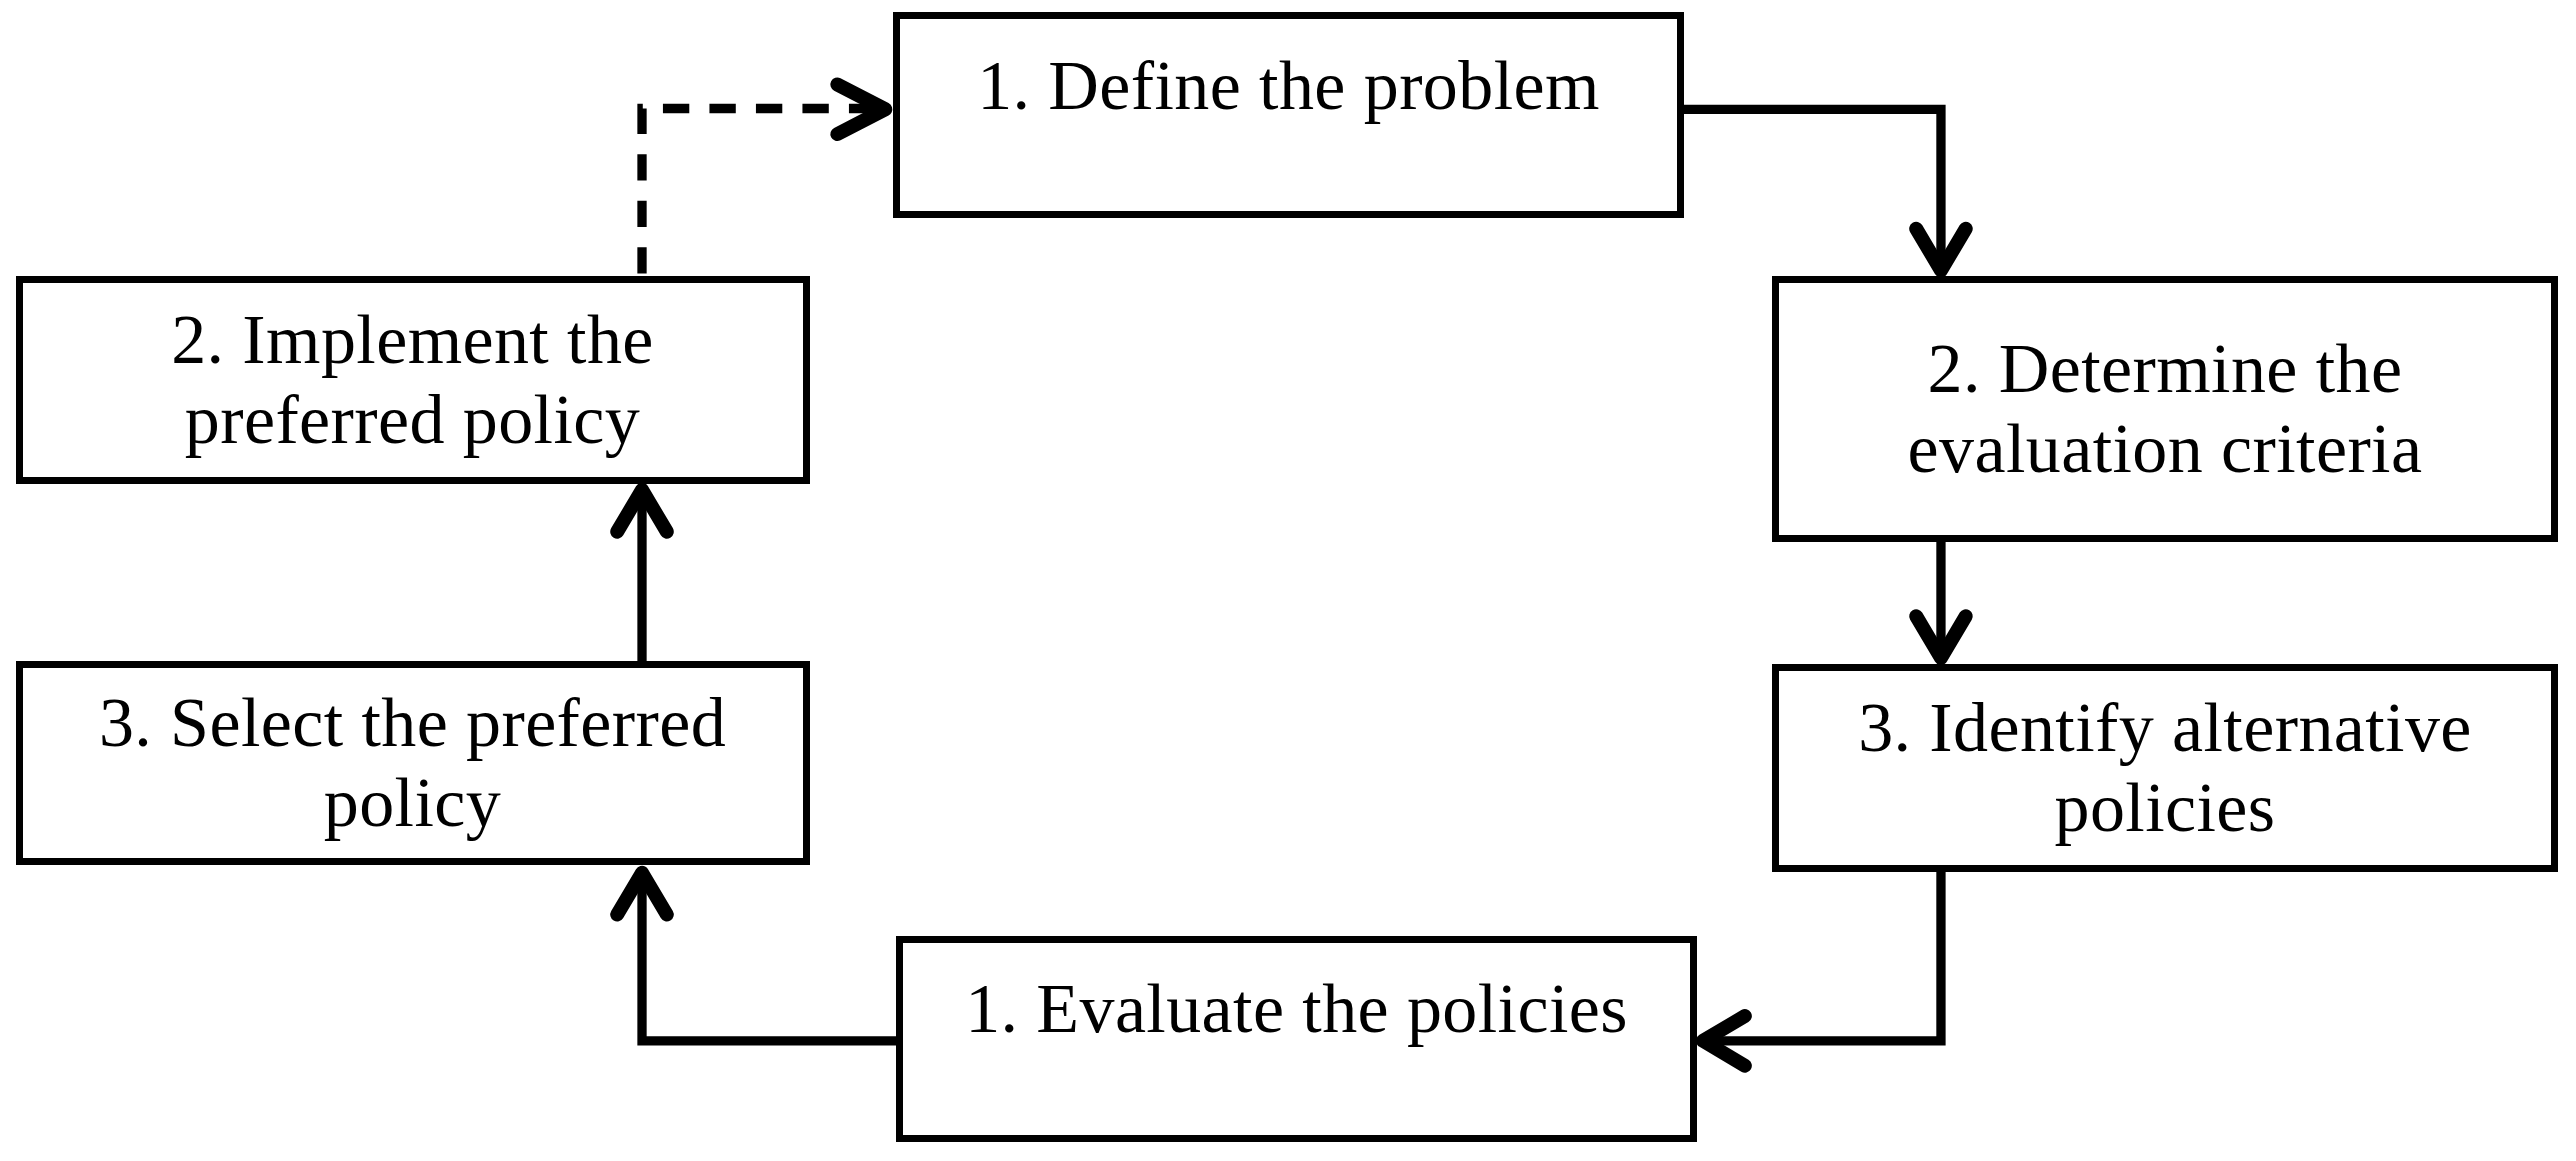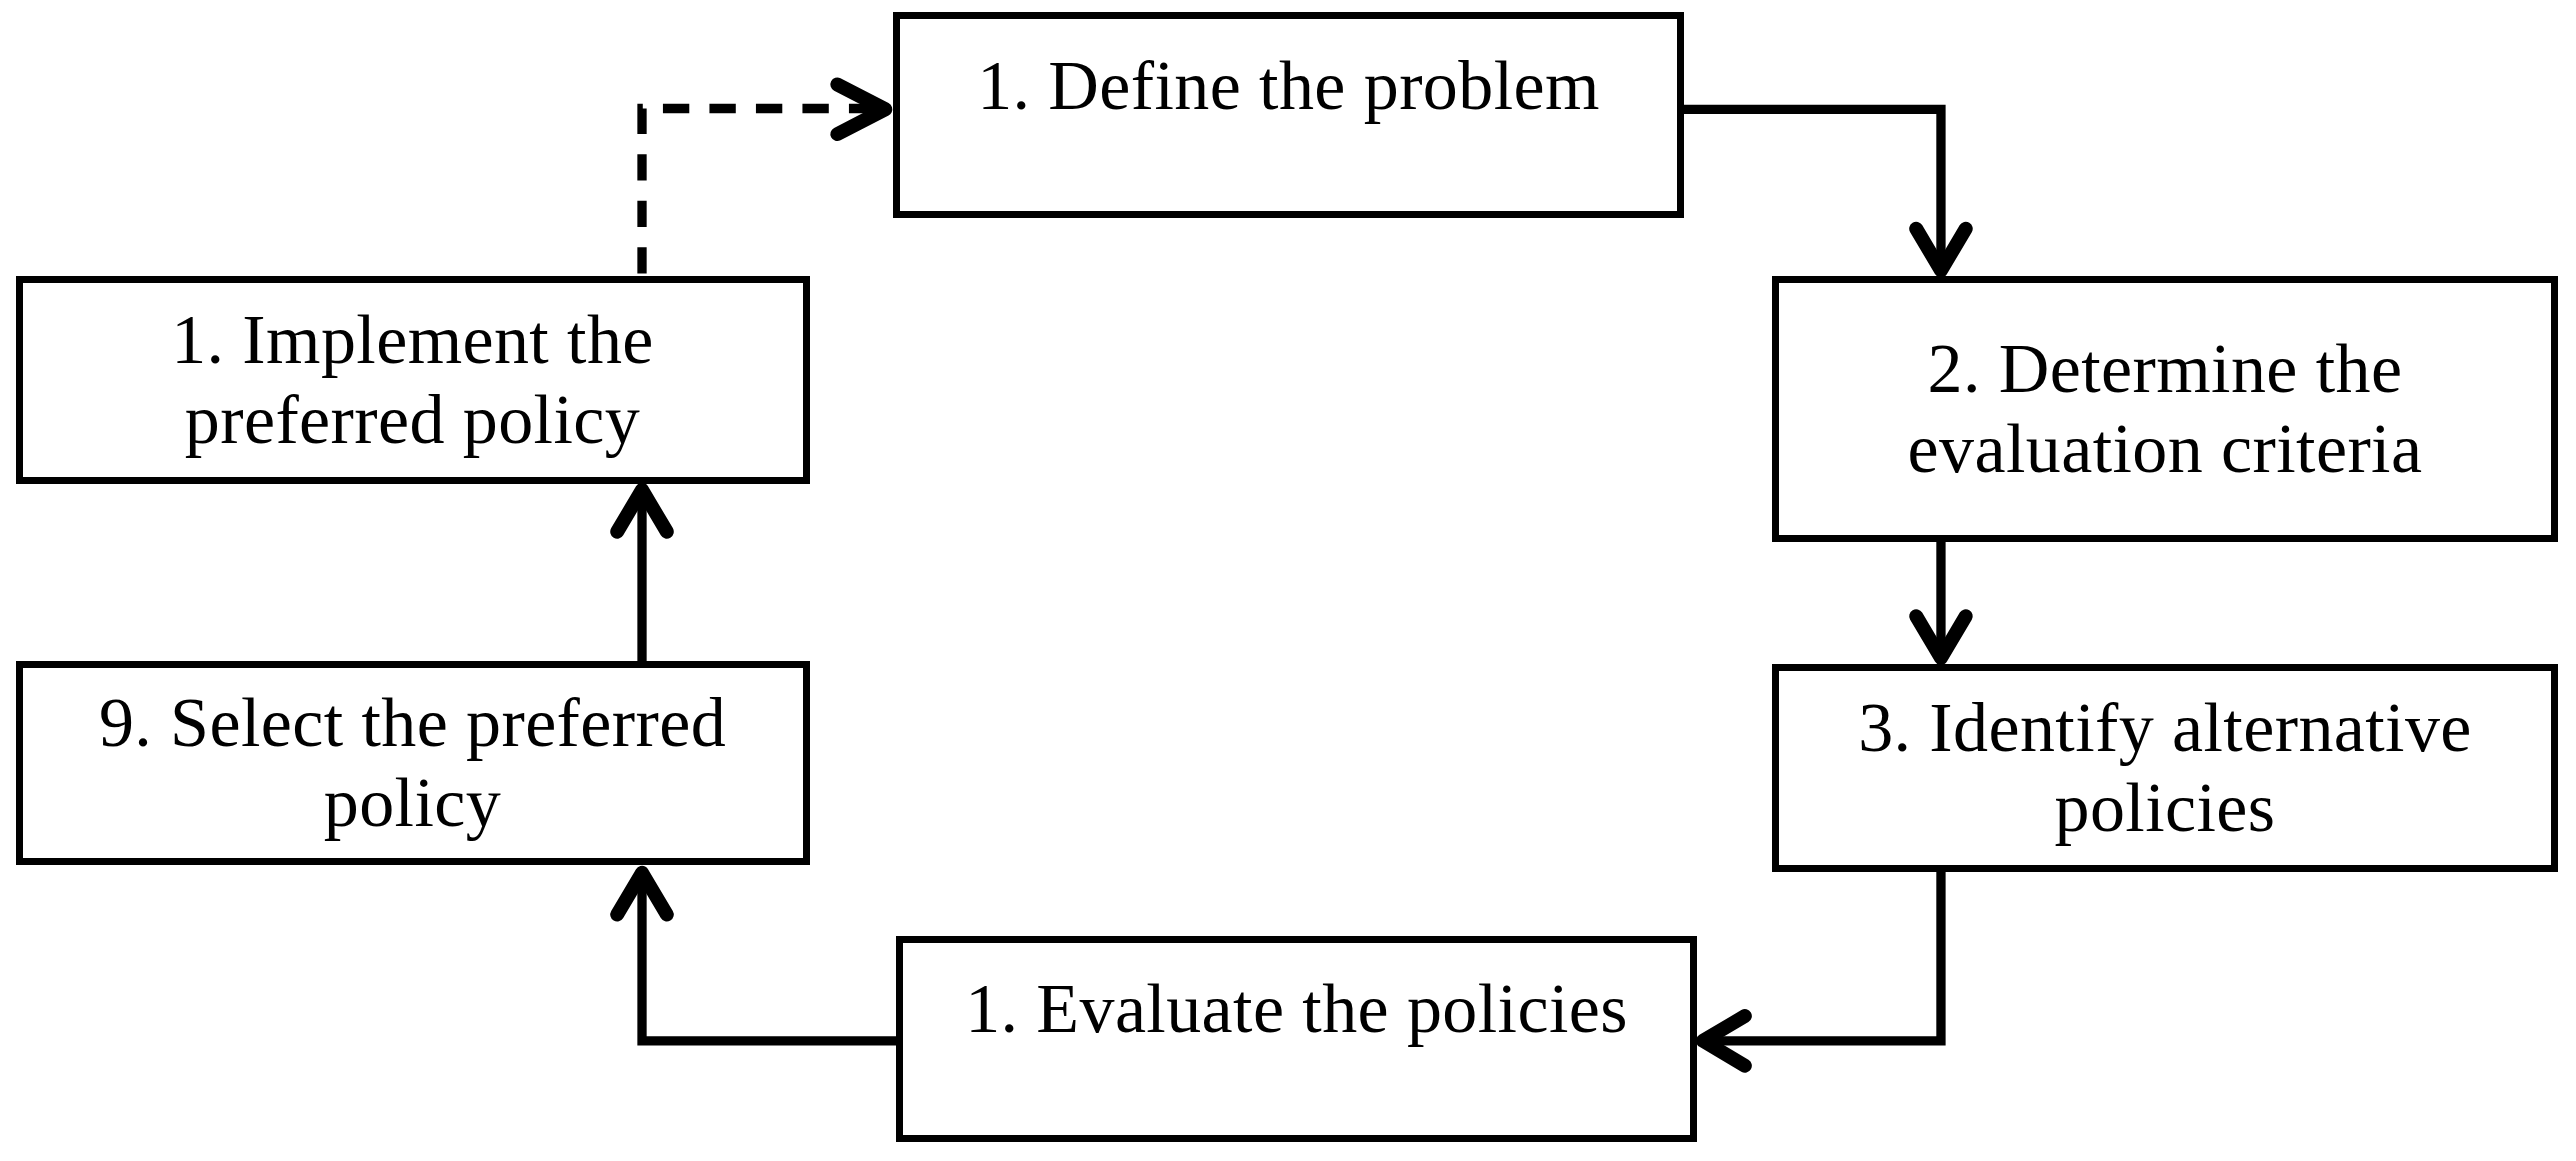--- a/index.html
+++ b/index.html
@@ -116,23 +116,23 @@
   <div class="step-box box-3">
     <span class="step-label">3. Identify alternative
 policies</span>
   </div>
 
   <div class="step-box box-4 single">
     <span class="step-label">1. Evaluate the policies</span>
   </div>
 
   <div class="step-box box-5">
-    <span class="step-label">9. Select the preferred
+    <span class="step-label">3. Select the preferred
 policy</span>
   </div>
 
   <div class="step-box box-6">
-    <span class="step-label">1. Implement the
+    <span class="step-label">2. Implement the
 preferred policy</span>
   </div>
 
 </div>
 
 
 </body></html>

